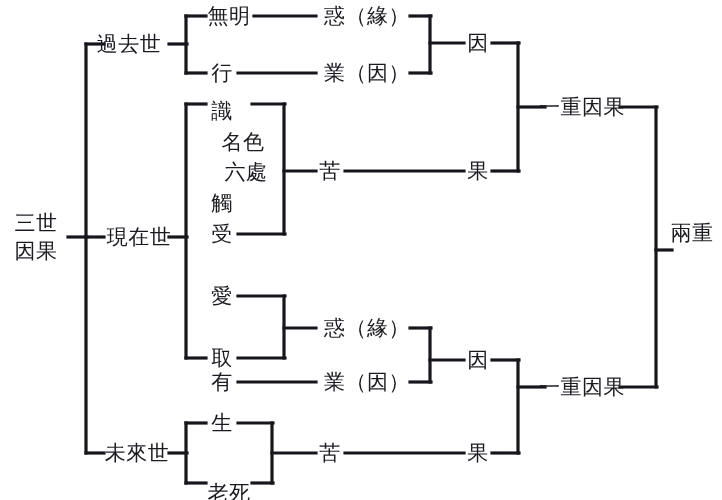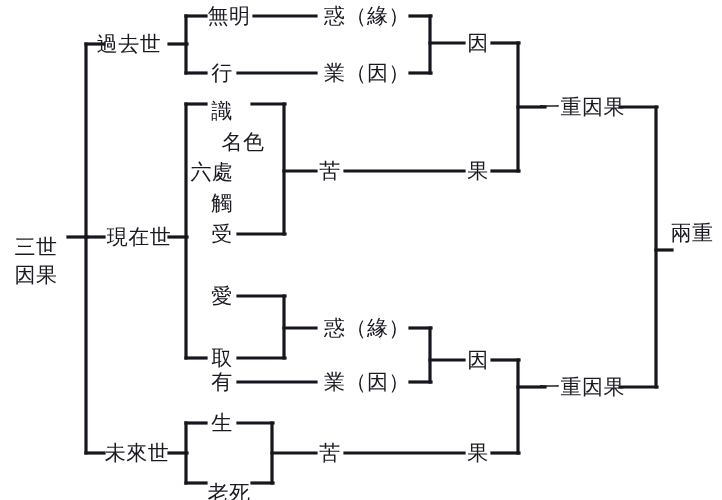--- a/index.html
+++ b/index.html
@@ -30,21 +30,20 @@
     font-family: Liberation Serif, serif;
     font-size: 21px;
     line-height: 1.28;
     white-space: pre;
     letter-spacing: 0.5px;
     transform: translate(-50%, -50%);
     text-align: center;
   }
   .node.two-line {
     line-height: 1.35;
-    margin-top: 24px;
   }
 </style>
 </head>
 <body>
 
 <div id="diagram-root">
   <svg id="diagram-svg" viewBox="0 0 722 500" xmlns="http://www.w3.org/2000/svg" aria-hidden="true">
       <line x1="86" x2="86" y1="44" y2="453" stroke="#16161e" stroke-width="3.2" stroke-linecap="square"></line>
       <line y1="237" y2="237" x1="68" x2="87" stroke="#16161e" stroke-width="3.2" stroke-linecap="square"></line>
       <line y1="44" y2="44" x1="86" x2="104" stroke="#16161e" stroke-width="3.2" stroke-linecap="square"></line>
@@ -103,21 +102,21 @@
   <div id="node-layer">
       <div class="node two-line" style="left: 36px; top: 237px;">三世
 因果</div>
       <div class="node" style="left: 129px; top: 44px;">過去世</div>
       <div class="node" style="left: 139px; top: 237px;">現在世</div>
       <div class="node" style="left: 137px; top: 453px; text-align: center;">未來世</div>
       <div class="node" style="left: 229px; top: 16px;">無明</div>
       <div class="node" style="left: 222px; top: 73px;">行</div>
       <div class="node" style="left: 222px; top: 111px;">識</div>
       <div class="node" style="left: 243px; top: 142px;">名色</div>
-      <div class="node" style="left: 212px; top: 172px;">六處</div>
+      <div class="node" style="left: 246px; top: 172px;">六處</div>
       <div class="node" style="left: 222px; top: 203px;">觸</div>
       <div class="node" style="left: 222px; top: 234px;">受</div>
       <div class="node" style="left: 222px; top: 296px;">愛</div>
       <div class="node" style="left: 222px; top: 358px;">取</div>
       <div class="node" style="left: 222px; top: 382px;">有</div>
       <div class="node" style="left: 222px; top: 423px;">生</div>
       <div class="node" style="left: 229px; top: 483px; margin-top: 10px;">老死</div>
       <div class="node" style="left: 367px; top: 16px;">惑（緣）</div>
       <div class="node" style="left: 367px; top: 73px;">業（因）</div>
       <div class="node" style="left: 330px; top: 171px;">苦</div>

